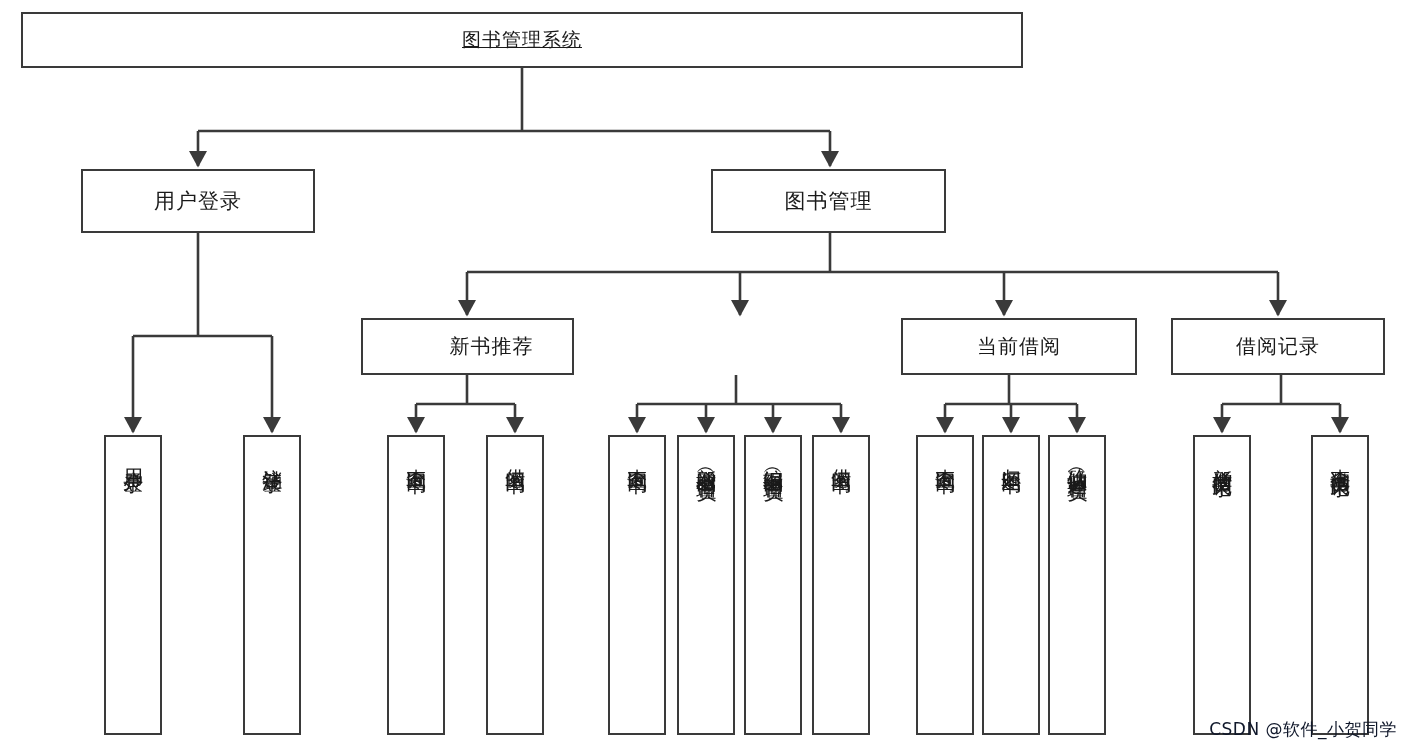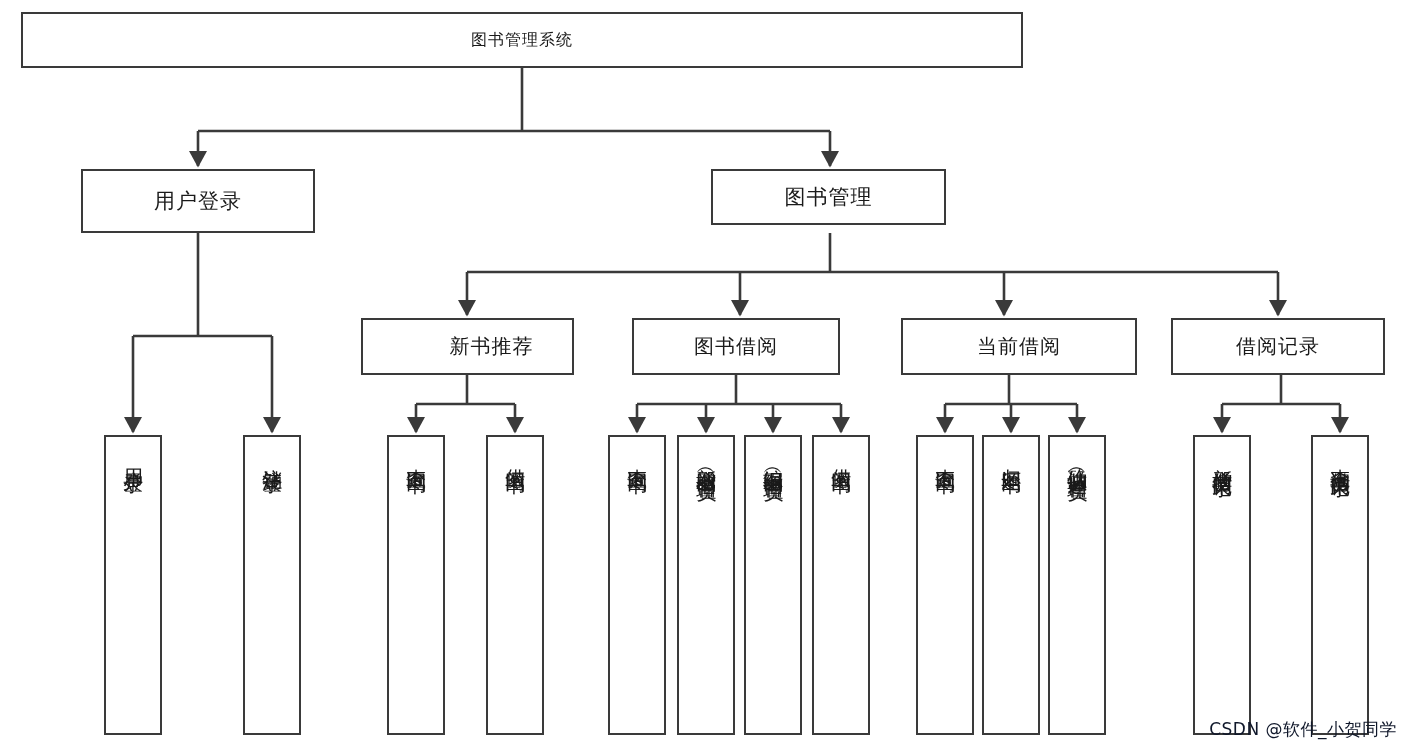--- a/index.html
+++ b/index.html
@@ -28,22 +28,23 @@
     box-sizing:border-box;
     background:#ffffff;
     border:2.5px solid #3a3a3a;
     display:flex;
     align-items:center;
     justify-content:center;
     color:#1a1a1a;
     z-index:2;
   }
   .node.root{
-    font-size:16px;
+    font-size:19px;
     letter-spacing:1px;
+    text-decoration:underline;
   }
   .node.l2{
     font-size:21px;
     letter-spacing:1px;
   }
   .node.l3{
     font-size:20px;
     letter-spacing:1px;
   }
   .node.leaf{
@@ -126,29 +127,26 @@
     </g>
   </svg>
 
   <div class="node root" style="left:21px;top:12px;width:1002px;height:56px;">
     <span>图书管理系统</span>
   </div>
 
   <div class="node l2" style="left:81px;top:169px;width:234px;height:64px;">
     <span>用户登录</span>
   </div>
-  <div class="node l2" style="left:711px;top:169px;width:235px;height:56px;">
+  <div class="node l2" style="left:711px;top:169px;width:235px;height:64px;">
     <span>图书管理</span>
   </div>
 
   <div class="node l3" style="left:361px;top:318px;width:213px;height:57px;padding-left:48px;">
     <span>新书推荐</span>
-  </div>
-  <div class="node l3" style="left:632px;top:318px;width:208px;height:57px;">
-    <span>图书借阅</span>
   </div>
   <div class="node l3" style="left:901px;top:318px;width:236px;height:57px;">
     <span>当前借阅</span>
   </div>
   <div class="node l3" style="left:1171px;top:318px;width:214px;height:57px;">
     <span>借阅记录</span>
   </div>
 
   <div class="node leaf" style="left:104px;top:435px;width:58px;height:300px;">
     <span class="vtext">用户登录</span>

